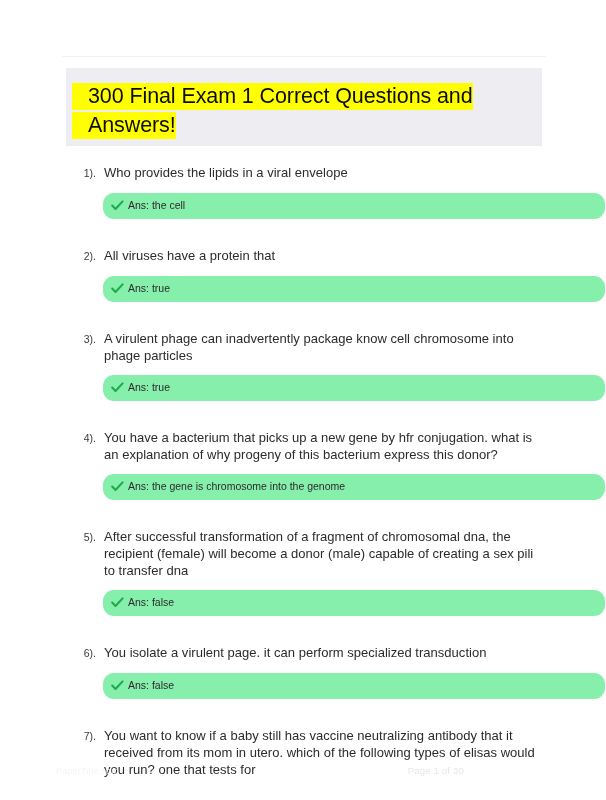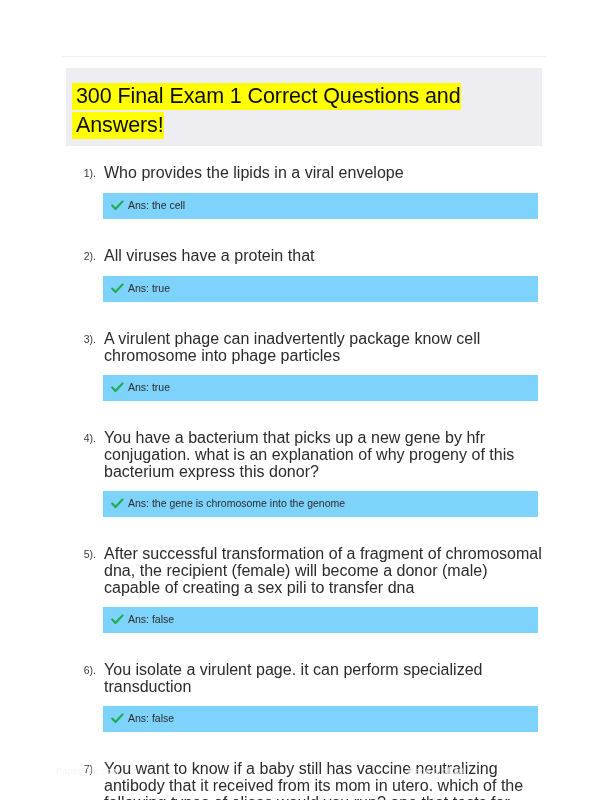--- a/index.html
+++ b/index.html
@@ -56,21 +56,21 @@
     font-size: 21.5px;
     line-height: 29px;
     font-weight: 400;
     color: #0d0d0d;
     letter-spacing: -0.1px;
   }
   .doc-title .hl {
     background: #ffff00;
     box-decoration-break: clone;
     -webkit-box-decoration-break: clone;
-    padding: 1px 0 2px 4px;
+    padding: 1px 0 2px 16px;
   }
 
   .qlist {
     position: absolute;
     left: 0;
     top: 164px;
     width: 606px;
   }
 
   .qitem {
@@ -91,34 +91,35 @@
     text-align: right;
     font-size: 10.5px;
     line-height: 17px;
     color: #3a3a3a;
     padding-top: 1px;
   }
 
   .qtext {
     flex: 1 1 auto;
     padding-left: 8px;
-    font-size: 16px;
+    font-size: 13px;
     line-height: 17px;
     color: #2b2b2b;
     letter-spacing: 0.02px;
   }
 
   .ansbar {
     margin: 11px 0 0 103px;
-    width: 435px;
-    background: #7dd3fc;
+    width: 502px;
+    background: #86efac;
     box-sizing: border-box;
     padding: 6px 0 7px 8px;
     display: flex;
     align-items: center;
+    border-radius: 11px;
   }
 
   .check-icon {
     flex: 0 0 auto;
     width: 13px;
     height: 11px;
     margin-right: 4px;
     display: inline-block;
     line-height: 0;
   }

